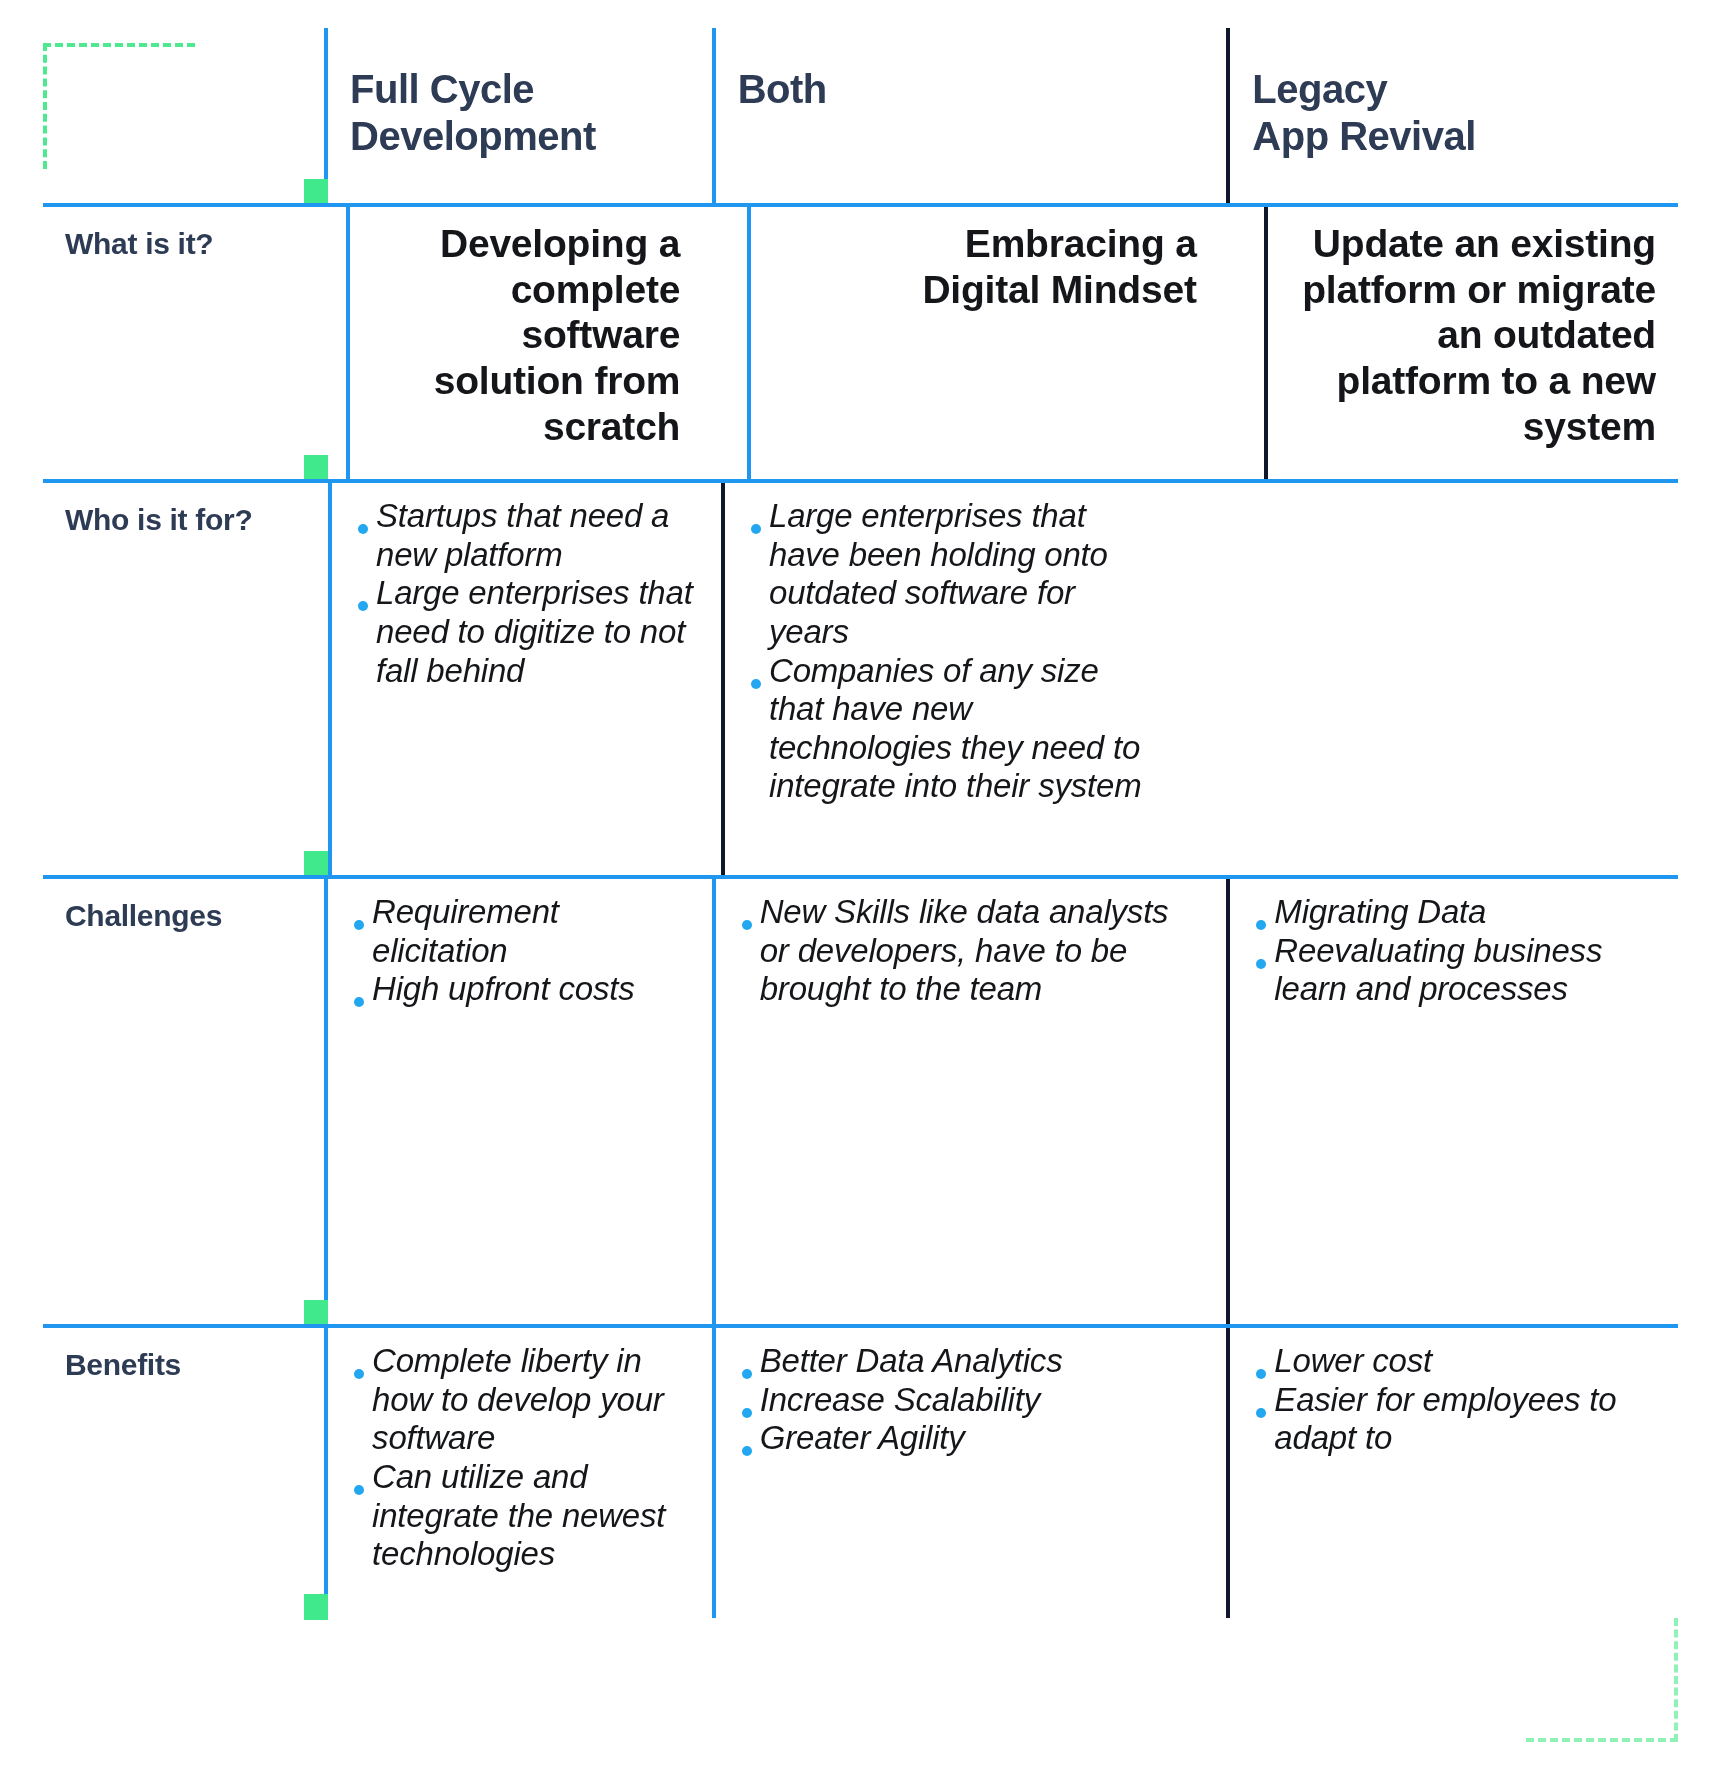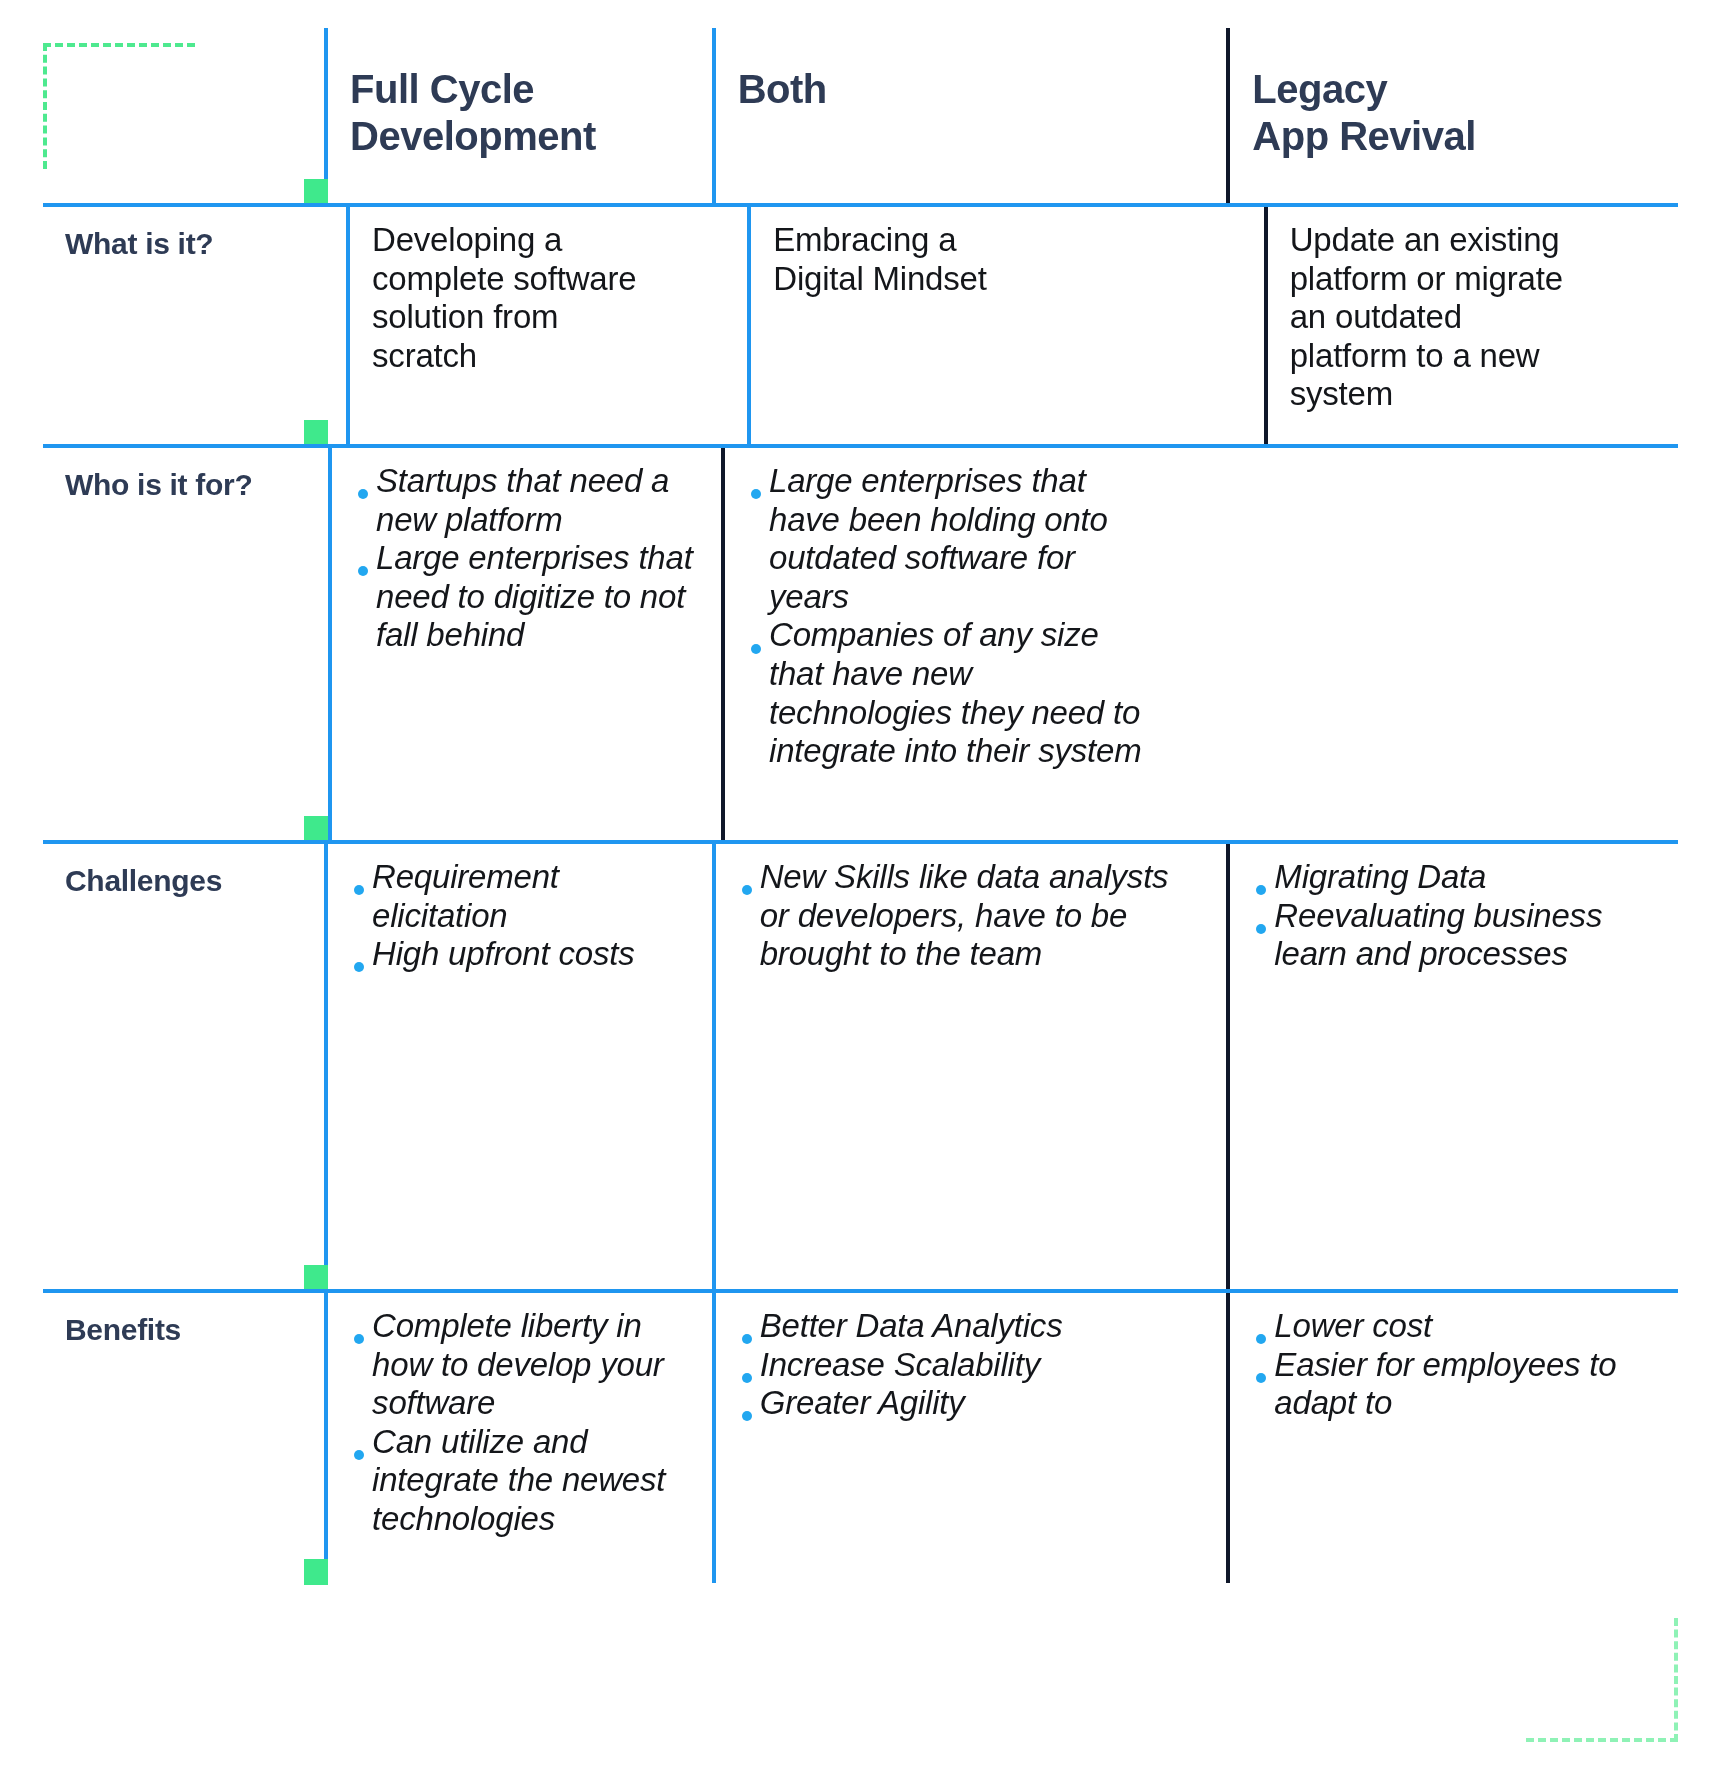--- a/index.html
+++ b/index.html
@@ -43,22 +43,22 @@
   }
 
   
   .row-label{
     font-size:30px;font-weight:bold;color:#2e3b55;
     letter-spacing:-0.3px;padding-top:6px;
   }
 
   
   .body-text{
-    font-size:33px;line-height:1.17;color:#14161a;
-    font-weight:400;white-space:pre-line;letter-spacing:-0.2px;
+    font-size:39px;line-height:1.17;color:#14161a;
+    font-weight:700;white-space:pre-line;letter-spacing:-0.2px;text-align:right;
   }
   ul.bullets{list-style:none;margin:0;padding:0;font-style:italic;}
   ul.bullets li{
     font-size:33px;line-height:1.17;color:#14161a;
     font-weight:300;letter-spacing:-0.2px;
     position:relative;padding-left:22px;
   }
   ul.bullets li::before{
     content:"";position:absolute;left:4px;top:0.82em;
     width:10px;height:10px;border-radius:50%;background:#22a7f0;

